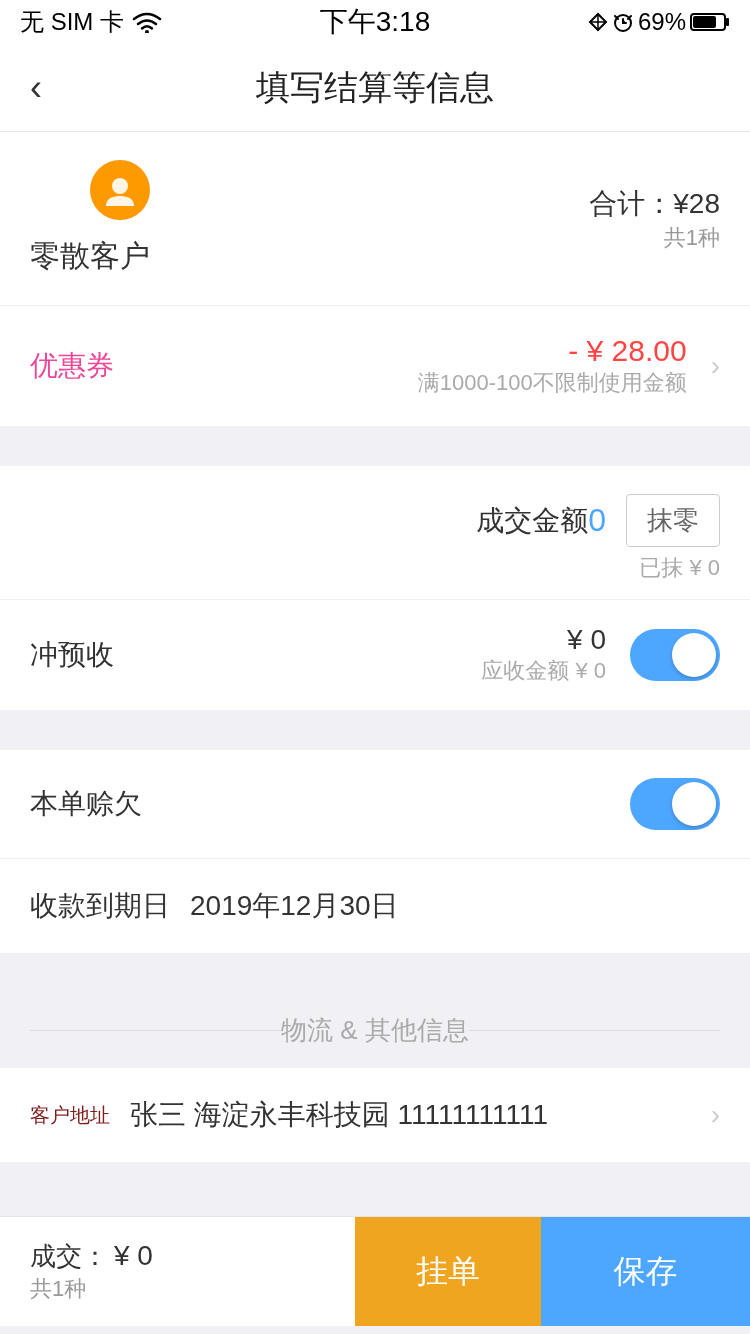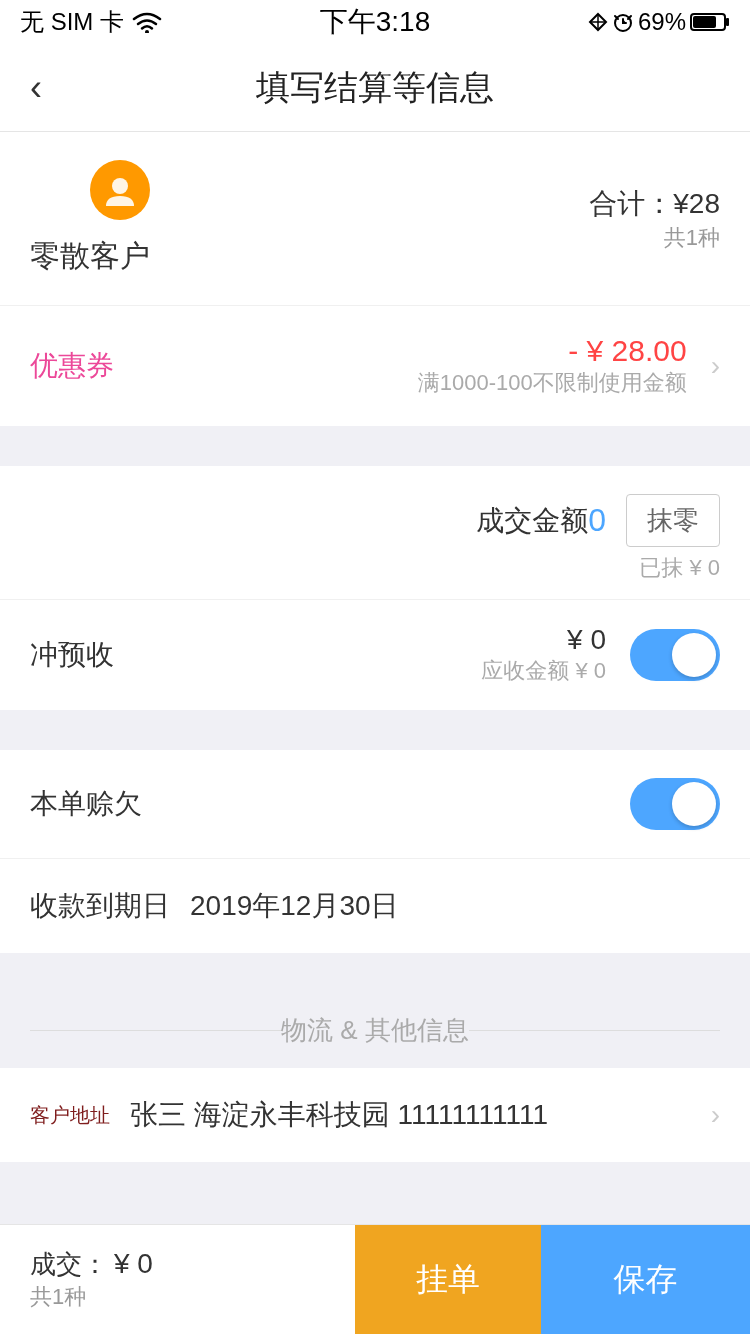--- a/index.html
+++ b/index.html
@@ -315,21 +315,21 @@
       color: #333;
       flex: 1;
     }
 
     
     .bottom-spacer {
       height: 200px;
     }
     .bottom-bar {
       position: fixed;
-      bottom: 0;
+      bottom: 8px;
       left: 0;
       width: 750px;
       height: 110px;
       background: #fff;
       display: flex;
       align-items: stretch;
       border-top: 1px solid #e5e5e5;
     }
     .bottom-left {
       flex: 1;

